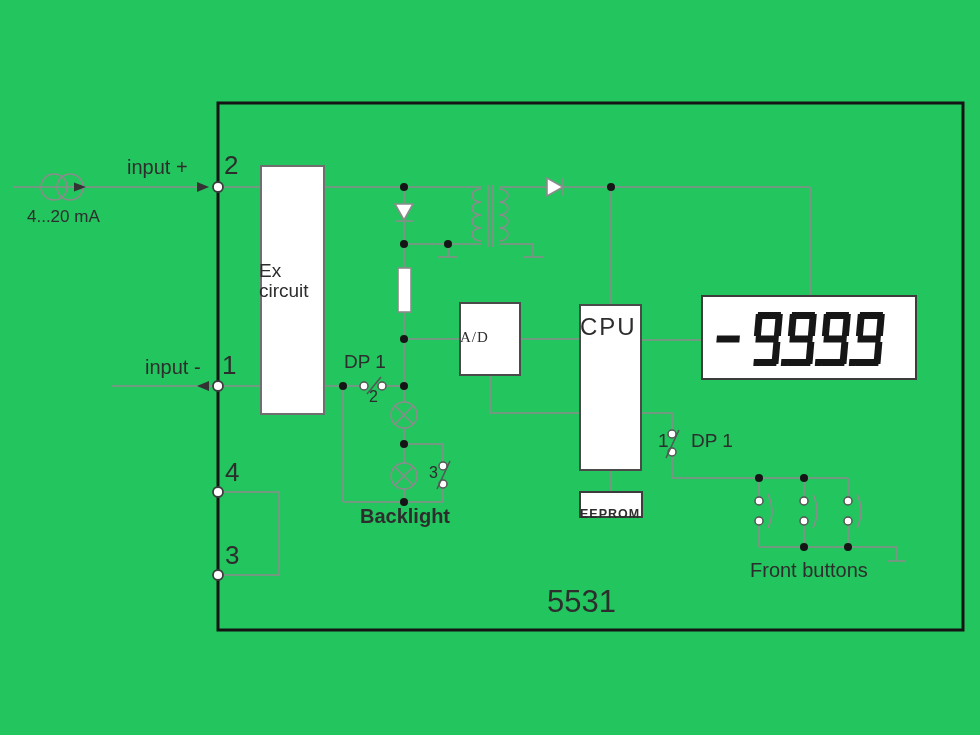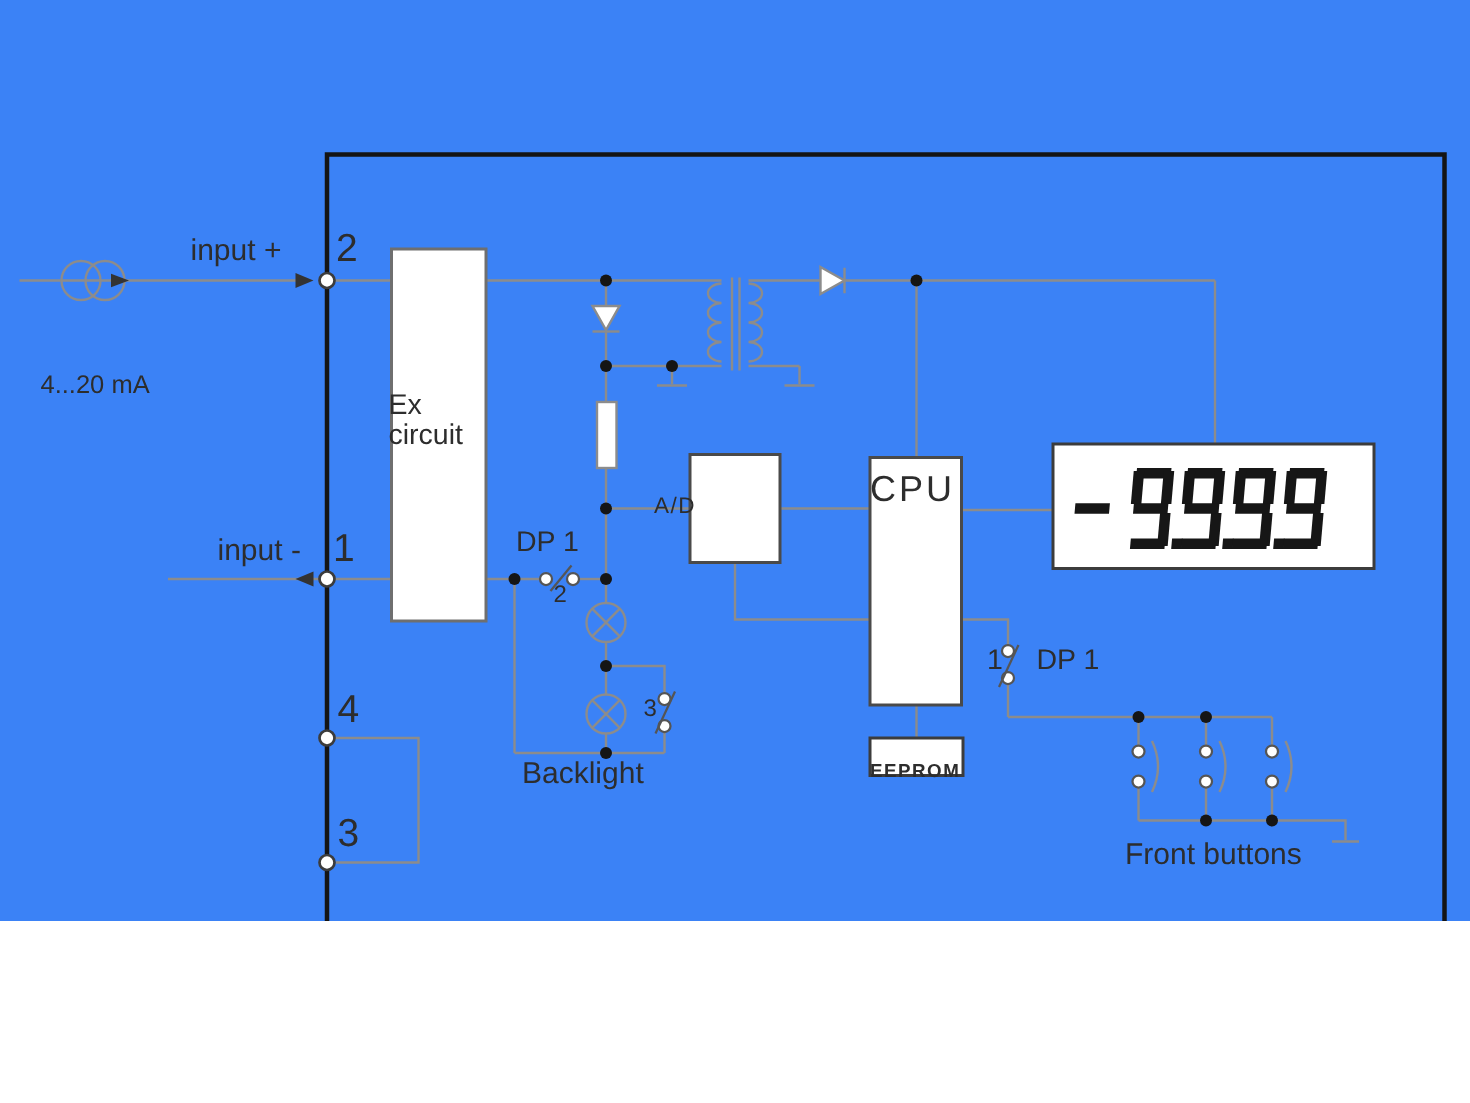--- a/index.html
+++ b/index.html
@@ -1,16 +1,16 @@
 <!DOCTYPE html>
 <html><head>
 <meta charset="utf-8">
 <style>
   html,body{margin:0;padding:0;background:#fff;}
-  #stage{position:relative;width:980px;height:614px;background:#3b82f6;overflow:hidden;
+  #stage{position:relative;width:980px;height:735px;background:#22c55e;overflow:hidden;
          font-family:"Liberation Sans", sans-serif;color:#2d2d2d;}
   #wiring{position:absolute;left:0;top:0;}
   .lbl{position:absolute;white-space:nowrap;line-height:1.05;color:#2d2d2d;}
   .ctr{text-align:left;}
   .sz17{font-size:17px;}
   .sz16{font-size:16px;}
   .sz19{font-size:19px;}
   .sz20{font-size:20px;}
   .sz26{font-size:26px;}
   .adc-lbl{font-size:15px;letter-spacing:1px;}
@@ -205,37 +205,38 @@
     <g fill="#fff" stroke="#3c3c3c" stroke-width="1.8">
       <circle cx="218" cy="187" r="5"></circle>
       <circle cx="218" cy="386" r="5"></circle>
       <circle cx="218" cy="492" r="5"></circle>
       <circle cx="218" cy="575" r="5"></circle>
     </g>
   </svg>
 
   <span class="lbl sz20" style="left:127px;top:157px;">input +</span>
   <span class="lbl sz20" style="left:145px;top:357px;">input -</span>
-  <span class="lbl sz17" style="left:27px;top:208px;margin-top:40px;">4...20 mA</span>
+  <span class="lbl sz17" style="left:27px;top:208px;">4...20 mA</span>
 
   <span class="lbl sz26" style="left:224px;top:152px;">2</span>
   <span class="lbl sz26" style="left:222px;top:352px;">1</span>
   <span class="lbl sz26" style="left:225px;top:459px;">4</span>
   <span class="lbl sz26" style="left:225px;top:542px;">3</span>
 
   <span class="lbl sz19 ctr" style="left:259px;top:261px;width:66px;"><span>Ex</span><br>
     <span>circuit</span></span>
 
   <span class="lbl sz19" style="left:344px;top:352px;">DP 1</span>
   <span class="lbl sz16" style="left:369px;top:389px;">2</span>
   <span class="lbl sz16" style="left:429px;top:465px;">3</span>
-  <span class="lbl sz20" style="left:348px;top:506px;">Backlight</span>
-
-  <span class="lbl adc-lbl ctr" style="left:436px;top:330px;width:60px;">A/D</span>
+  <span class="lbl sz20" style="left:360px;top:506px;font-weight:bold;">Backlight</span>
+
+  <span class="lbl adc-lbl ctr" style="left:460px;top:330px;width:60px;font-family:Liberation Serif, serif;">A/D</span>
   <span class="lbl cpu-lbl ctr" style="left:580px;top:314px;width:61px;">CPU</span>
   <span class="lbl eeprom-lbl ctr" style="left:580px;top:497px;width:62px;">EEPROM</span>
 
   <span class="lbl sz19" style="left:658px;top:431px;">1</span>
   <span class="lbl sz19" style="left:691px;top:431px;">DP 1</span>
 
   <span class="lbl sz20" style="left:750px;top:560px;">Front buttons</span>
 
+  <span class="lbl model-lbl ctr" style="left:547px;top:586px;width:96px;">5531</span>
 </div>
 
 </body></html>

